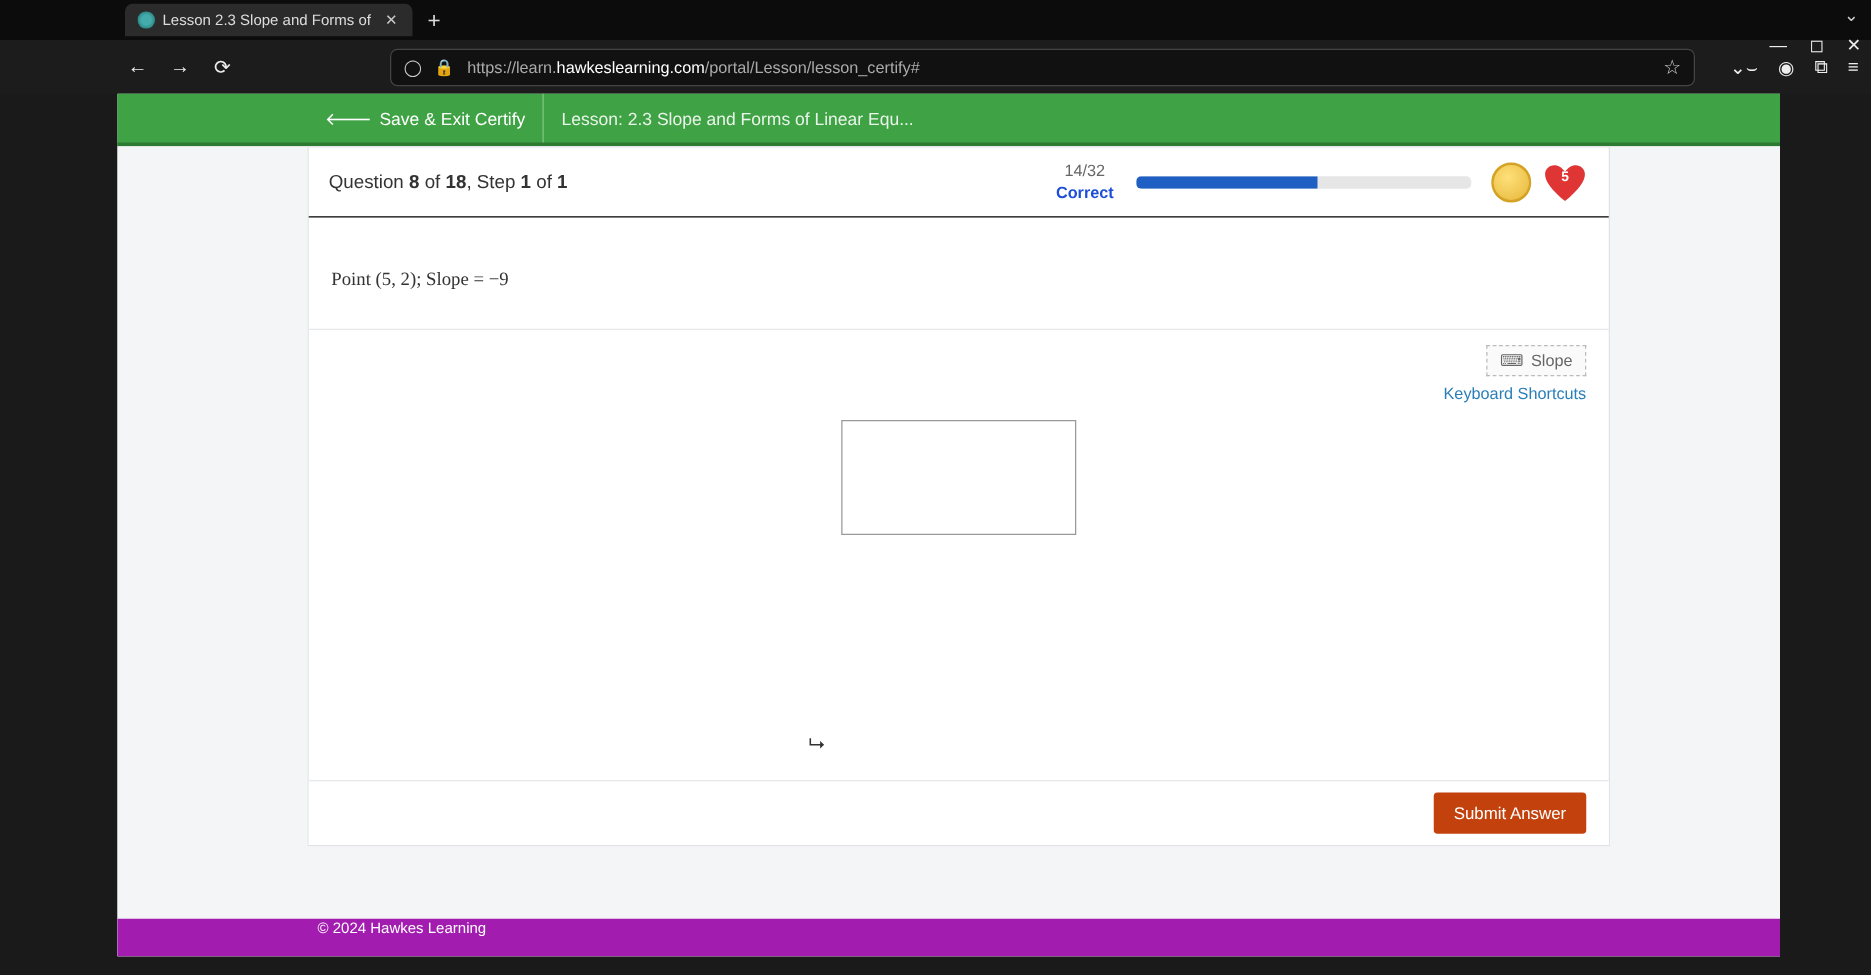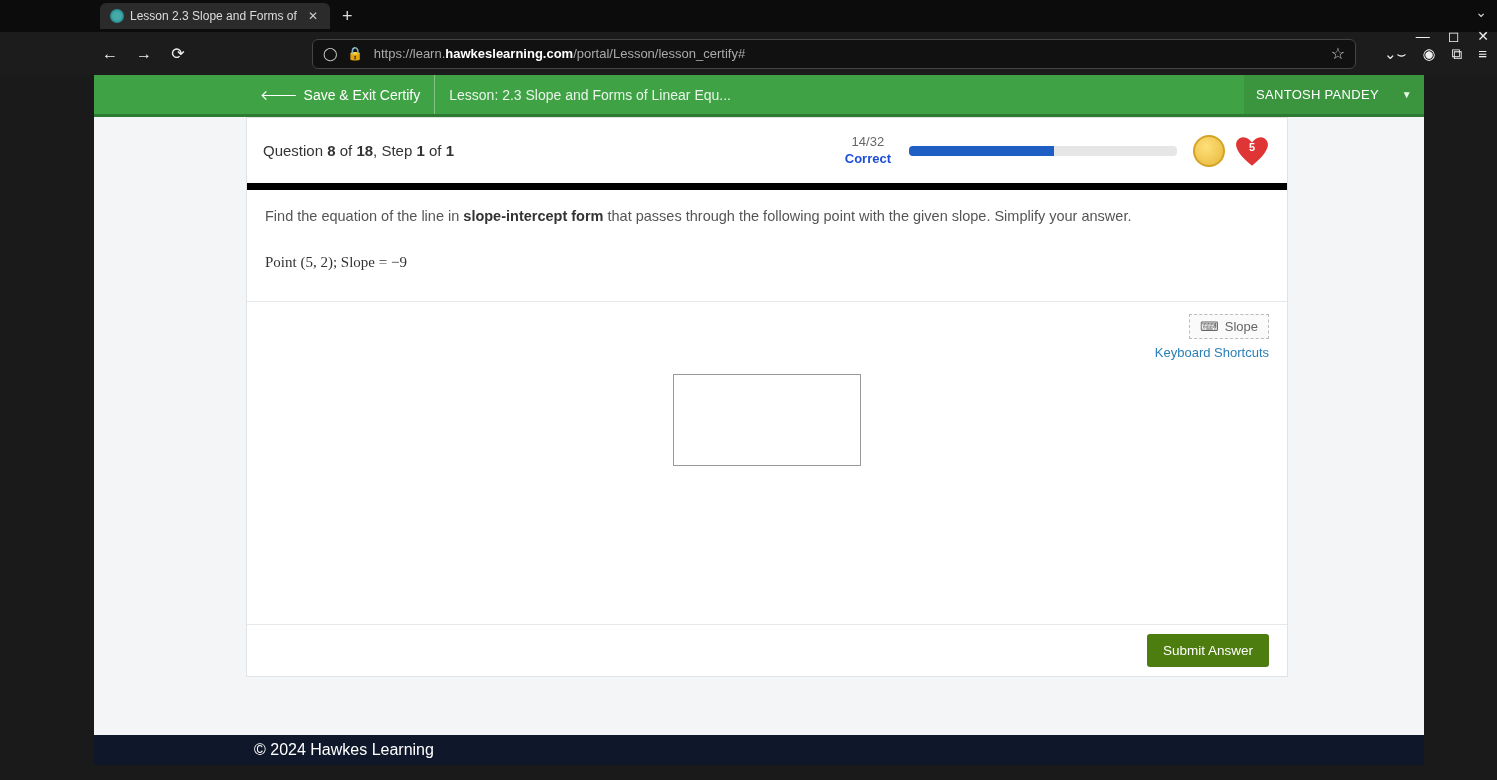--- a/index.html
+++ b/index.html
@@ -67,21 +67,21 @@
       border-radius: 6px;
       height: 30px;
       display: flex;
       align-items: center;
       padding: 0 10px;
       gap: 10px;
       margin-left: 110px;
     }
     .addr-icon { color:#ccc; font-size:13px; }
     .addr-url { color:#ddd; font-size:13px; flex:1; }
-    .addr-url .domain { color:#fff;font-weight:bold; }
+    .addr-url .domain { color:#fff; }
     .addr-url .rest { color:#aaa; }
     .addr-right-icons { display:flex; gap:14px; color:#ccc; align-items:center; }
     .toolbar-icons {
       display:flex; gap:16px; color:#eee; font-size:15px; margin-left:14px;
     }
     .toolbar-icons span{cursor:pointer;}
     
     .app {
       position: absolute;
       left: 94px;
@@ -131,22 +131,22 @@
       background: #f4f5f6;
     }
     .card {
       width: 1042px;
       background: #fff;
       border: 1px solid #e1e3e5;
       min-height: 560px;
       position: relative;
     }
     .card-header {
-      height: 72px;
-      border-bottom: 7px solid #000000;
+      height: 56px;
+      border-bottom: 1px solid #000000;
       display:flex;
       align-items:center;
       padding: 0 16px;
     }
     .q-title { color:#333; font-size:15px; }
     .q-title b { font-weight:600; }
     .score-block {
       margin-left: auto;
       margin-right: 18px;
       text-align:center;
@@ -226,34 +226,34 @@
     .card-footer {
       position:absolute;
       bottom:0; left:0; right:0;
       height: 52px;
       border-top:1px solid #e6e8ea;
       display:flex; align-items:center; justify-content:flex-end;
       padding: 0 18px;
       background:#fff;
     }
     .submit-btn {
-      background: #4d7c0f;
+      background: #c2410c;
       color:#fff;
       border:none;
       padding: 9px 16px;
       font-size: 13.5px;
       border-radius: 3px;
       cursor:pointer;
     }
     .app-footer {
       height: 30px;
-      background: #0f172a;
+      background: #a21caf;
       color:#fff;
-      font-size:16px;
-      display:flex; align-items:center;
+      font-size:12px;
+      display:flex; 
       padding-left: 160px;
       position:absolute;
       bottom:0; left:0; right:0;
     }
     .cursor-ptr {
       position:absolute;
       left: 400px; top: 322px;
       font-size: 16px; color:#333;
       pointer-events:none;
     }
@@ -303,24 +303,20 @@
 
 <div class="app">
   <div class="app-header">
     <div class="header-left-gap"></div>
     <div class="save-exit">
       <span>🡐</span>
       <span>Save &amp; Exit Certify</span>
     </div>
     <div class="lesson-title">Lesson: 2.3 Slope and Forms of Linear Equ...</div>
     <div class="header-spacer"></div>
-    <div class="user-box">
-      <span>SANTOSH PANDEY</span>
-      <span class="user-caret">▼</span>
-    </div>
   </div>
 
   <div class="content-wrap">
     <div class="card">
       <div class="card-header">
         <div class="q-title">
           Question <b>8</b> of <b>18</b>, Step <b>1</b> of <b>1</b>
         </div>
         <div class="score-block">
           <div>14/32</div>
@@ -332,23 +328,20 @@
         <div class="coin"></div>
         <div class="heart">
           <svg viewBox="0 0 32 28">
               <path d="M16 27 C6 19 1 12 1 7 C1 3 4 0 8 0 C11 0 14 2 16 5 C18 2 21 0 24 0 C28 0 31 3 31 7 C31 12 26 19 16 27 Z" fill="#e03535"></path>
             </svg>
           <span>5</span>
         </div>
       </div>
 
       <div class="question-body">
-        <div class="q-text">
-          <span>Find the equation of the line in </span><strong>slope-intercept form</strong><span> that passes through the following point with the given slope. Simplify your answer.</span>
-        </div>
         <div class="q-math">Point (5, 2); Slope = −9</div>
       </div>
 
       <div class="answer-area">
         <div class="keypad-box">
           <div class="keypad-btn">
             <span>⌨</span>
             <span>Slope</span>
           </div>
           <div class="kbd-shortcuts">Keyboard Shortcuts</div>

